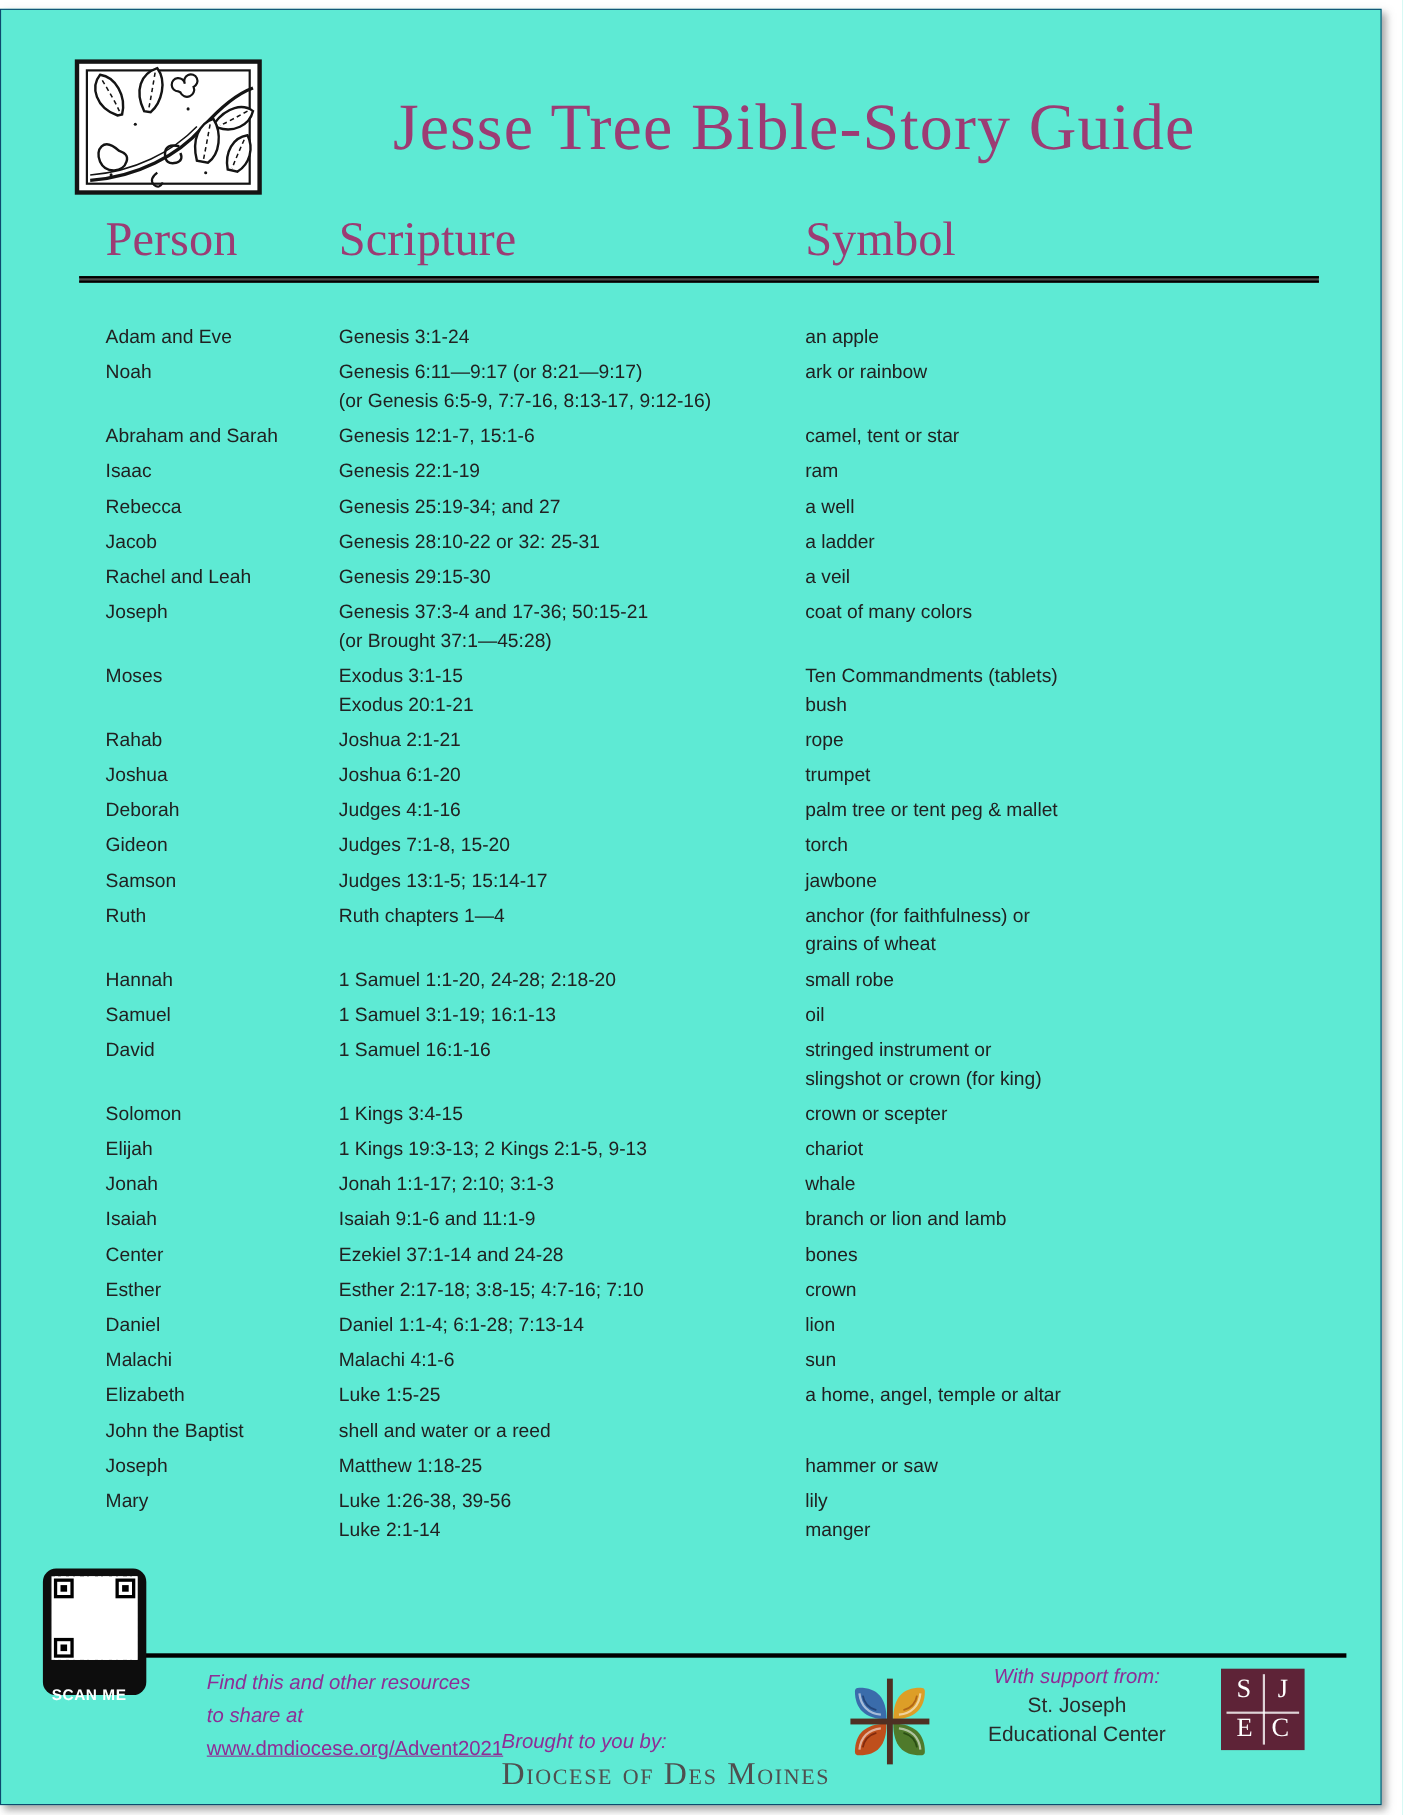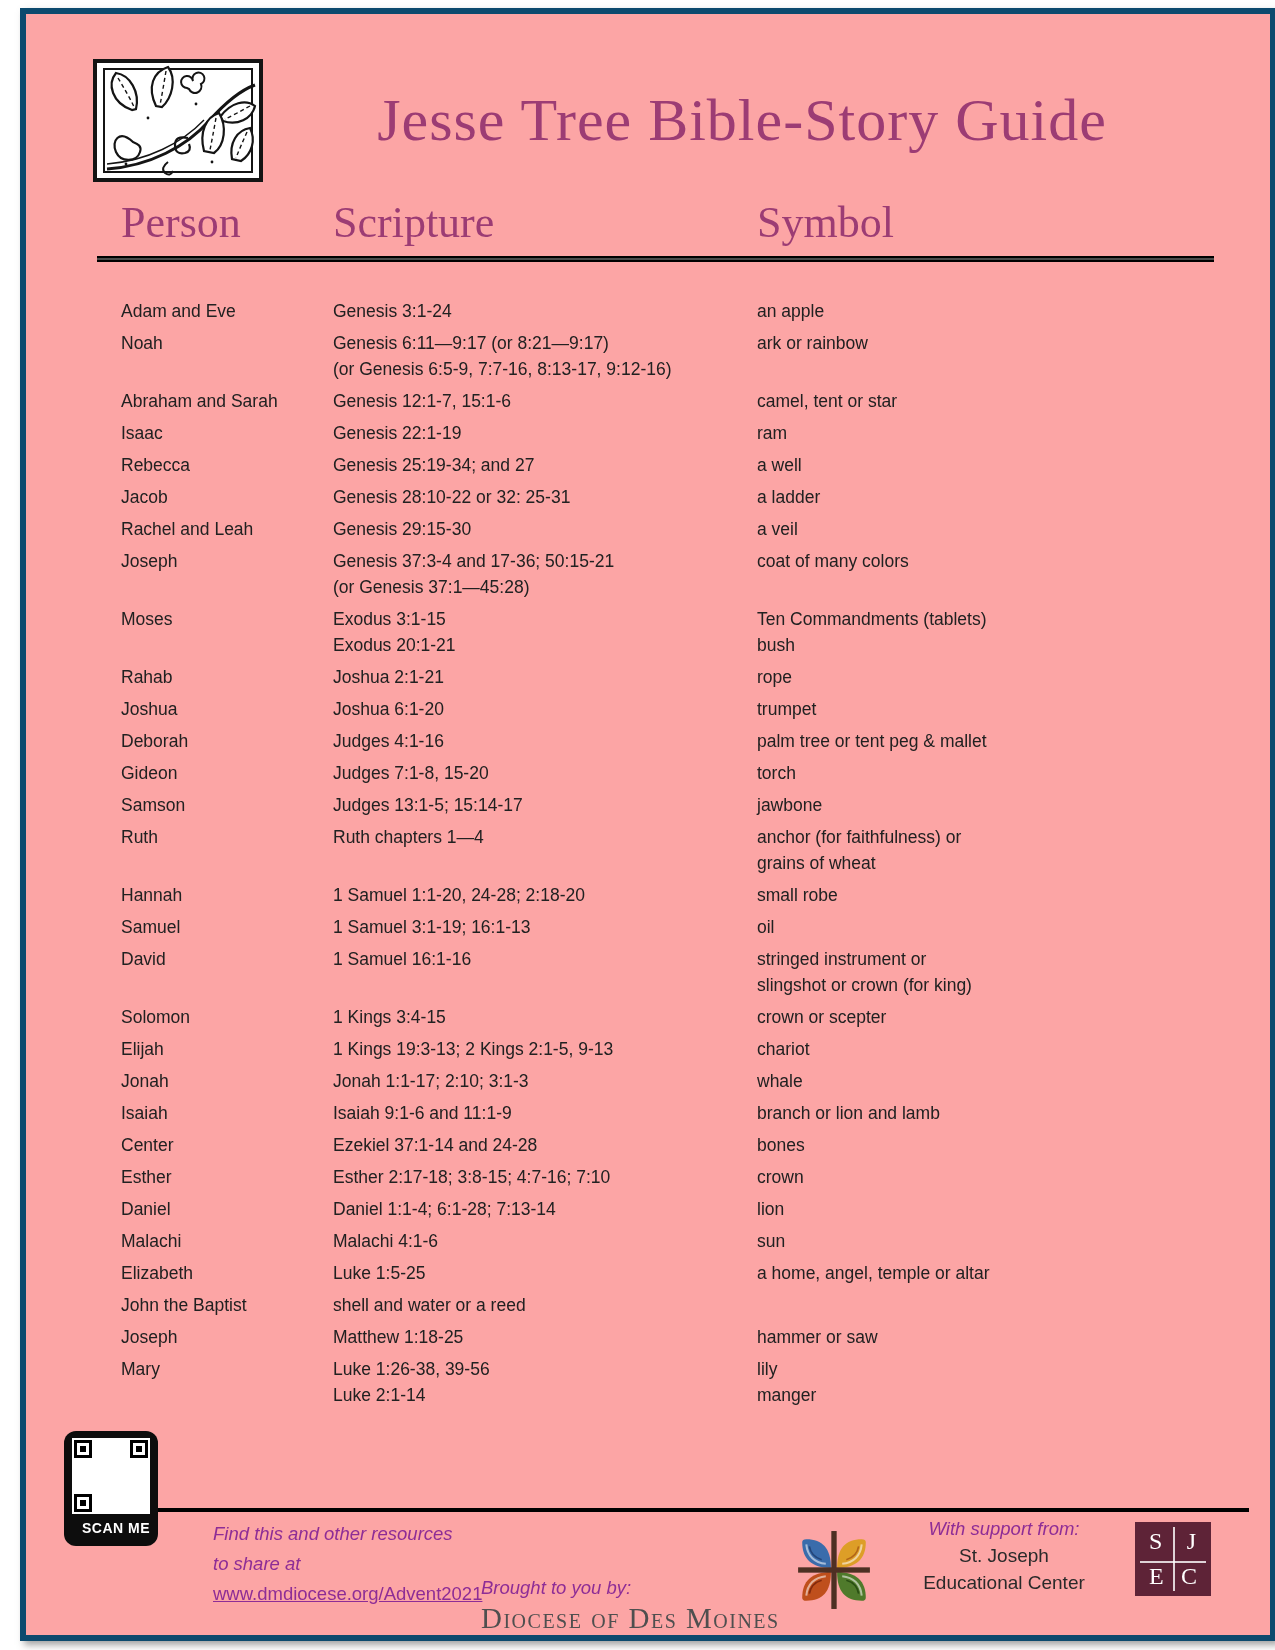--- a/index.html
+++ b/index.html
@@ -1,19 +1,19 @@
 <!DOCTYPE html>
 <html><head>
 <meta charset="utf-8">
 <style>
   * { margin:0; padding:0; box-sizing:border-box; }
   html,body { width:1275px; height:1650px; background:#ffffff; overflow:hidden;
               font-family:"Liberation Sans", sans-serif; }
-  .sheet { position:absolute; left:20px; top:8px; width:1256px; height:1633px;
-           background:#fca5a5; border:6px solid #0c4a6e;
+  .sheet { position:absolute; left:0; top:8px; width:1256px; height:1633px;
+           background:#5eead4; border:1px solid #0c4a6e;
            box-shadow:4px 4px 7px rgba(90,90,90,.55); }
 
   
   .masthead { display:flex; align-items:center; padding:44px 40px 0 66px; }
   .woodcut { width:172px; height:125px; flex:0 0 auto; }
   .doc-title { flex:1; text-align:center; font-family:"Liberation Serif", serif;
                font-size:60px; font-weight:500; letter-spacing:1px; color:#9c3c74;
                padding-right:10px; }
 
   
@@ -35,21 +35,21 @@
         background:#0d0d0d; border-radius:12px; padding:7px 8px 5px 8px; }
   .qr-box { position:relative; width:78px; height:76px; background:#fff; overflow:hidden;
             background-image:
               repeating-linear-gradient(0deg, rgba(0,0,0,.92) 0 3px, transparent 3px 7px),
               repeating-linear-gradient(90deg, #000 0 3px, #fff 3px 6px, #000 6px 8px, #fff 8px 13px);
             background-blend-mode:screen; }
   .finder { position:absolute; width:18px; height:18px; border:3px solid #000; background:#fff; }
   .finder i { position:absolute; left:3px; top:3px; width:6px; height:6px; background:#000; display:block; }
   .f-tl { left:2px; top:2px; } .f-tr { right:2px; top:2px; } .f-bl { left:2px; bottom:2px; }
   .qr-label { color:#fff; font-weight:bold; font-size:14px; letter-spacing:.5px;
-              text-align:right; margin-top:6px; }
+              text-align:left; margin-top:23px; }
 
   .footer-left { position:absolute; left:143px; top:1505px; font-size:18.5px; line-height:30px;margin-left:44px; }
   .footer-left .it { font-style:italic; color:#8e2d96; }
   .footer-left a { color:#8e2d96; text-decoration:underline; }
 
   .footer-center { position:absolute; left:455px; top:1516px;margin-top:46px; }
   .brought { font-style:italic; color:#8e2d96; font-size:18.5px; line-height:24px; }
   .diocese { font-family:"Liberation Serif", serif; font-variant:small-caps; letter-spacing:1.5px;
              font-size:29px; color:#4f4f4f; line-height:36px; }
   .dm-logo { position:absolute; left:770px; top:1516px; width:76px; height:80px; }
@@ -183,21 +183,21 @@
         <div class="cell">
           <div class="line">a veil</div>
         </div>
       </div>
       <div class="grid trow">
         <div class="cell">
           <div class="line">Joseph</div>
         </div>
         <div class="cell">
           <div class="line">Genesis 37:3-4 and 17-36; 50:15-21</div>
-          <div class="line">(or Genesis 37:1—45:28)</div>
+          <div class="line">(or Brought 37:1—45:28)</div>
         </div>
         <div class="cell">
           <div class="line">coat of many colors</div>
         </div>
       </div>
       <div class="grid trow">
         <div class="cell">
           <div class="line">Moses</div>
         </div>
         <div class="cell">

